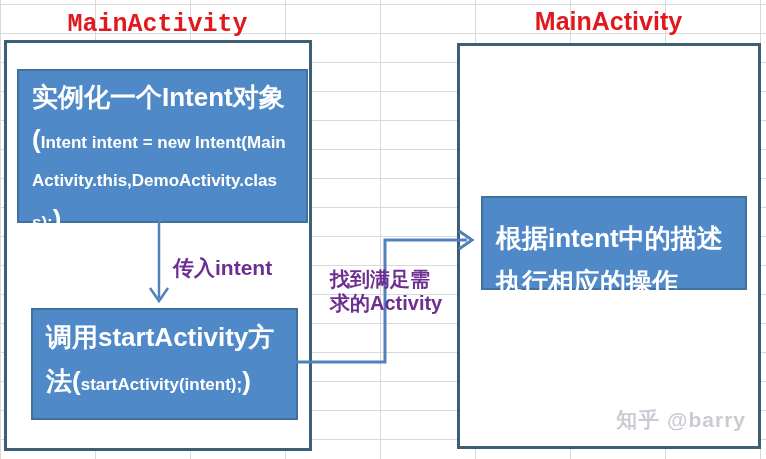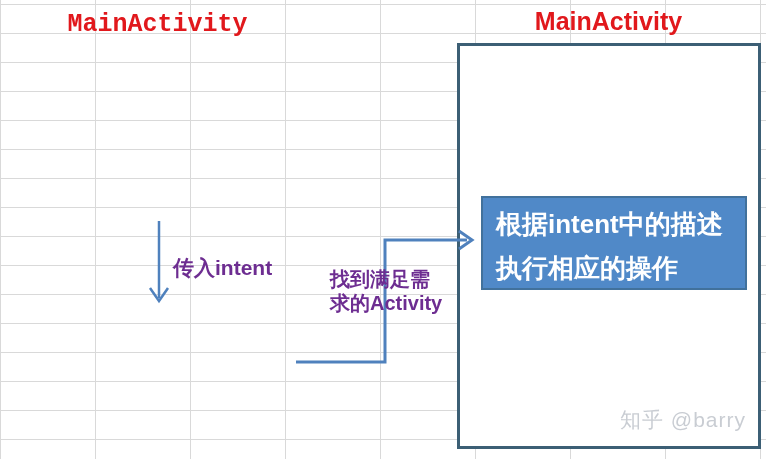--- a/index.html
+++ b/index.html
@@ -30,41 +30,49 @@
   .demo-container{left:457px;top:43px;width:304px;height:406px;}
   .bluebox{
     position:absolute;background:#5089c8;border:2px solid #41719c;
     box-sizing:border-box;color:#ffffff;font-weight:bold;
     padding:7px 13px;line-height:38px;
   }
   .bluebox .big{font-size:26px;}
   .bluebox .code{font-size:17px;word-break:break-all;}
   .box1{left:10px;top:26px;width:291px;height:154px;}
   .box2{left:24px;top:265px;width:267px;height:112px;line-height:40px;}
-  .box3{left:21px;top:150px;width:266px;height:94px;line-height:40px;padding:6px 13px;}
+  .box3{left:21px;top:150px;width:266px;height:94px;line-height:40px;padding:20px 13px;}
   .overlay{position:absolute;left:0;top:0;pointer-events:none;}
   .plabel{position:absolute;font-weight:bold;color:#6d2d91;}
   .pass-intent{left:173px;top:254px;font-size:21px;}
   .find-activity{left:330px;top:267px;width:126px;text-align:left;
     font-size:20px;line-height:24px;}
   .watermark{
     position:absolute;right:12px;bottom:12px;color:#c9cdd3;
-    font-size:21px;font-weight:normal;letter-spacing:1px;
+    font-size:21px;font-weight:bold;letter-spacing:1px;
   }
 </style>
 </head>
 <body>
 
 <div class="canvas">
 
   <div class="sheet-grid"></div>
 
   <div class="title main-title">MainActivity</div>
   <div class="title demo-title">MainActivity</div>
 
+  <div class="container main-container">
+    <div class="bluebox box1">
+      <span class="big">实例化一个Intent对象(</span><span class="code">Intent intent = new Intent(MainActivity.this,DemoActivity.class);</span><span class="big">)</span>
+    </div>
+    <div class="bluebox box2">
+      <span class="big">调用startActivity方法(</span><span class="code">startActivity(intent);</span><span class="big">)</span>
+    </div>
+  </div>
 
   <div class="container demo-container">
     <div class="bluebox box3">
       <span class="big">根据intent中的描述执行相应的操作</span>
     </div>
     <div class="watermark">知乎 @barry</div>
   </div>
 
   <svg class="overlay" width="766" height="459" viewBox="0 0 766 459">
     <path d="M 159 221 L 159 298" fill="none" stroke-width="2.5" stroke="#4f81bd"></path>

